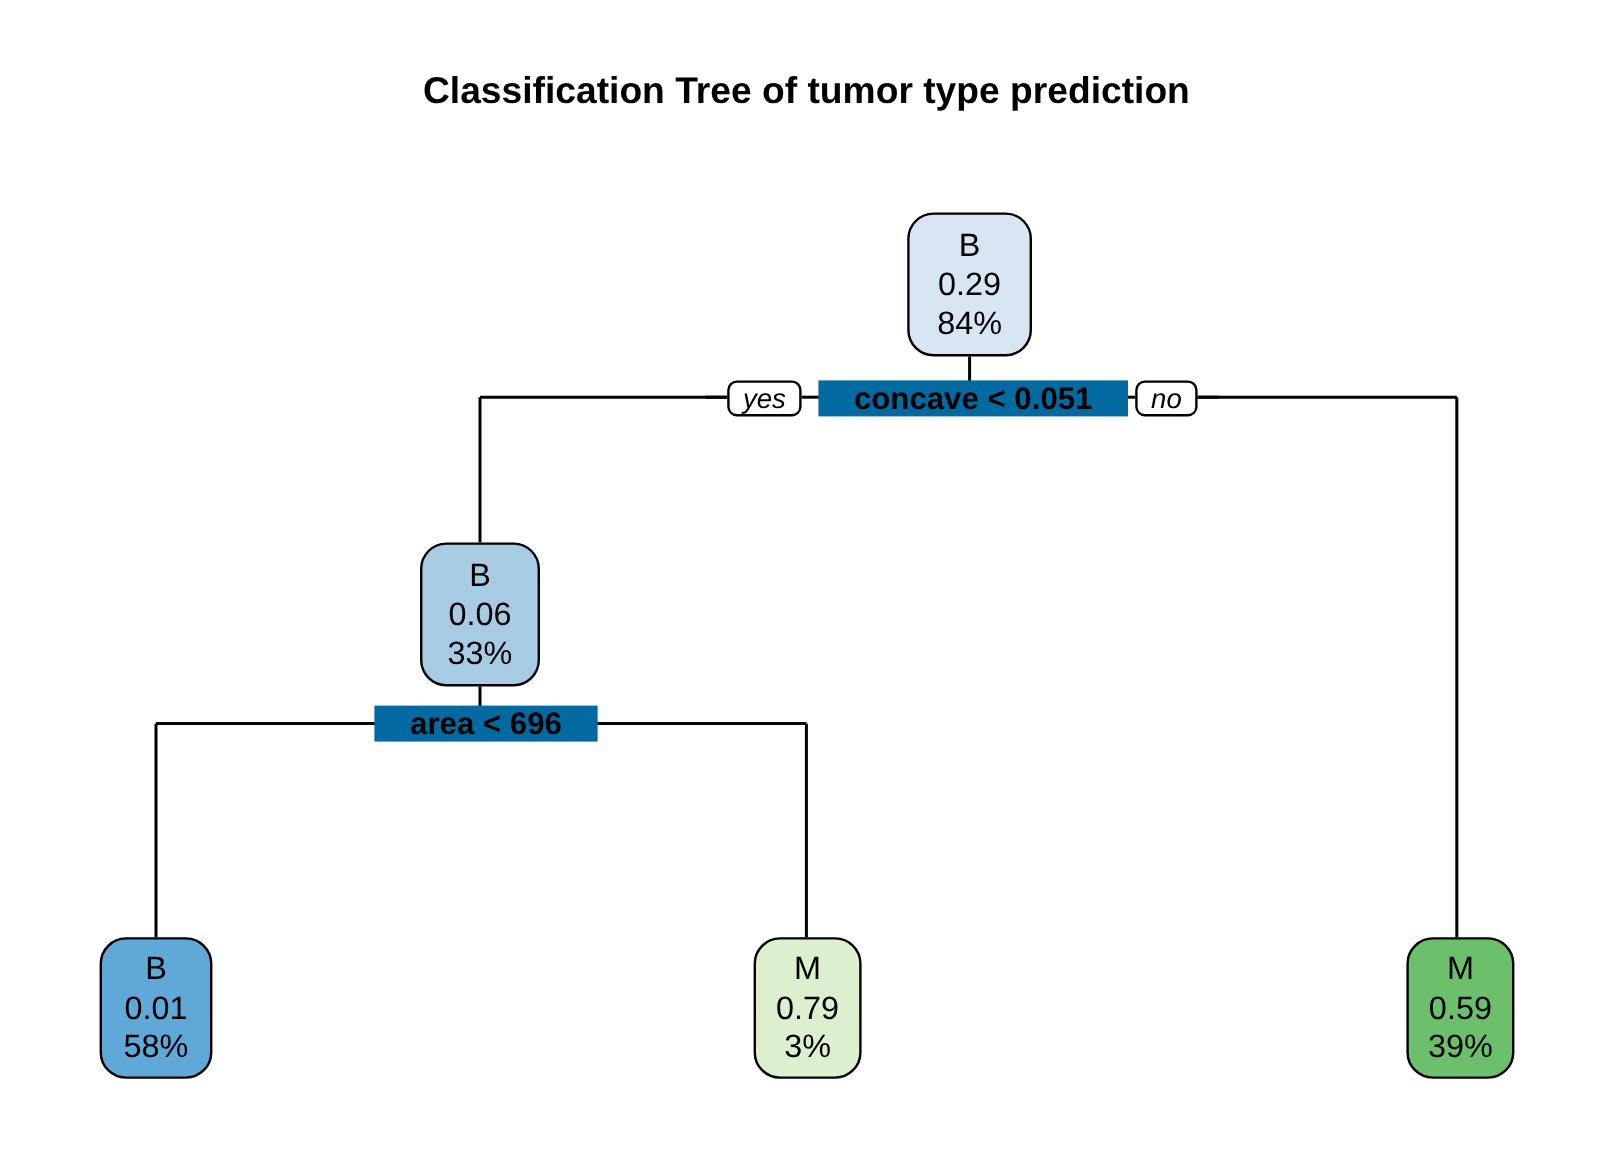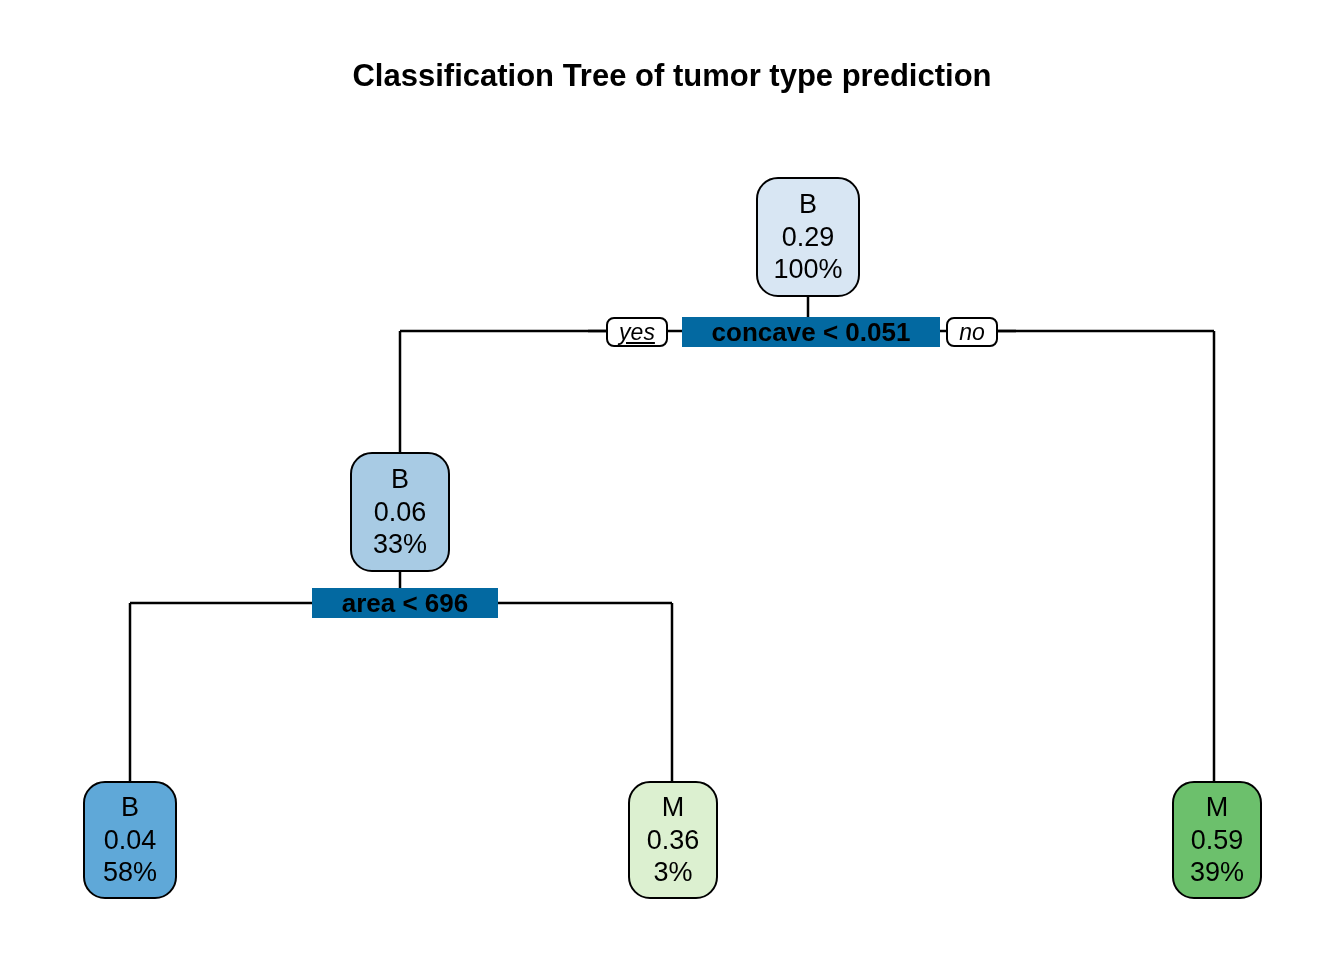--- a/index.html
+++ b/index.html
@@ -119,50 +119,50 @@
       <line x1="588" y1="331" x2="606" y2="331"></line>
       <line x1="668" y1="331" x2="686" y2="331"></line>
       <line x1="928" y1="331" x2="946" y2="331"></line>
       <line x1="998" y1="331" x2="1016" y2="331"></line>
     </g>
   </svg>
 
   <div class="node" id="node-root" style="left:756px; top:177px; width:104px; height:120px; background:#d8e6f3;">
     <span class="ln">B</span>
     <span class="ln">0.29</span>
-    <span class="ln">100%</span>
+    <span class="ln">84%</span>
   </div>
 
-  <div class="yn-box" style="left:606px; top:317px; width:62px; height:30px;text-decoration:underline;">
+  <div class="yn-box" style="left:606px; top:317px; width:62px; height:30px;">
     <span>yes</span>
   </div>
 
   <div class="split-label" style="left:682px; top:317px; width:248px; line-height:30px;">concave &lt; 0.051</div>
 
   <div class="yn-box" style="left:946px; top:317px; width:52px; height:30px;">
     <span>no</span>
   </div>
 
   <div class="node" id="node-node2" style="left:350px; top:452px; width:100px; height:120px; background:#a8cbe4;">
     <span class="ln">B</span>
     <span class="ln">0.06</span>
     <span class="ln">33%</span>
   </div>
 
   <div class="split-label" style="left:312px; top:588px; width:176px; line-height:30px;text-align:center;">area &lt; 696</div>
 
   <div class="node" id="node-leaf1" style="left:83px; top:781px; width:94px; height:118px; background:#5fa8d8;">
     <span class="ln">B</span>
-    <span class="ln">0.04</span>
+    <span class="ln">0.01</span>
     <span class="ln">58%</span>
   </div>
 
   <div class="node" id="node-leaf2" style="left:628px; top:781px; width:90px; height:118px; background:#dcf0d0;">
     <span class="ln">M</span>
-    <span class="ln">0.36</span>
+    <span class="ln">0.79</span>
     <span class="ln">3%</span>
   </div>
 
   <div class="node" id="node-leaf3" style="left:1172px; top:781px; width:90px; height:118px; background:#6cc06c;">
     <span class="ln">M</span>
     <span class="ln">0.59</span>
     <span class="ln">39%</span>
   </div>
 
 </div>

